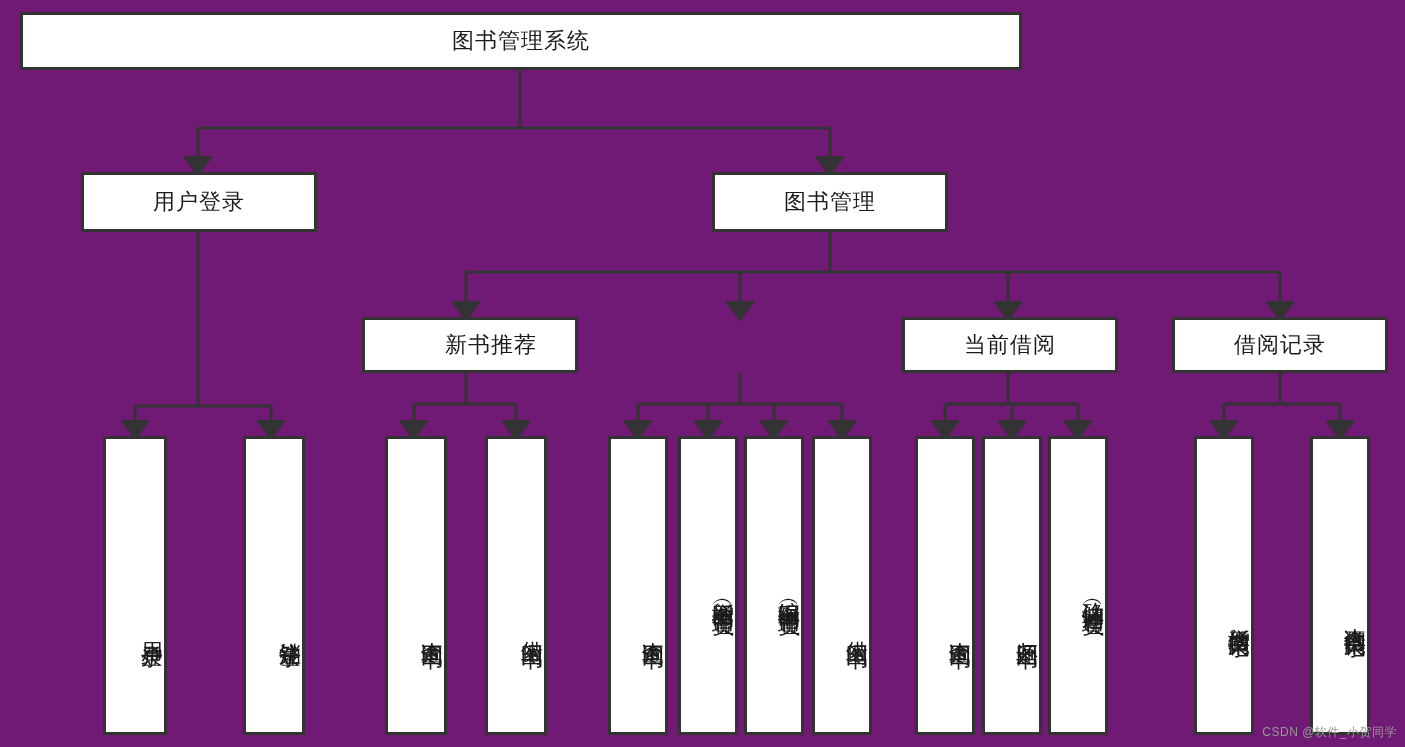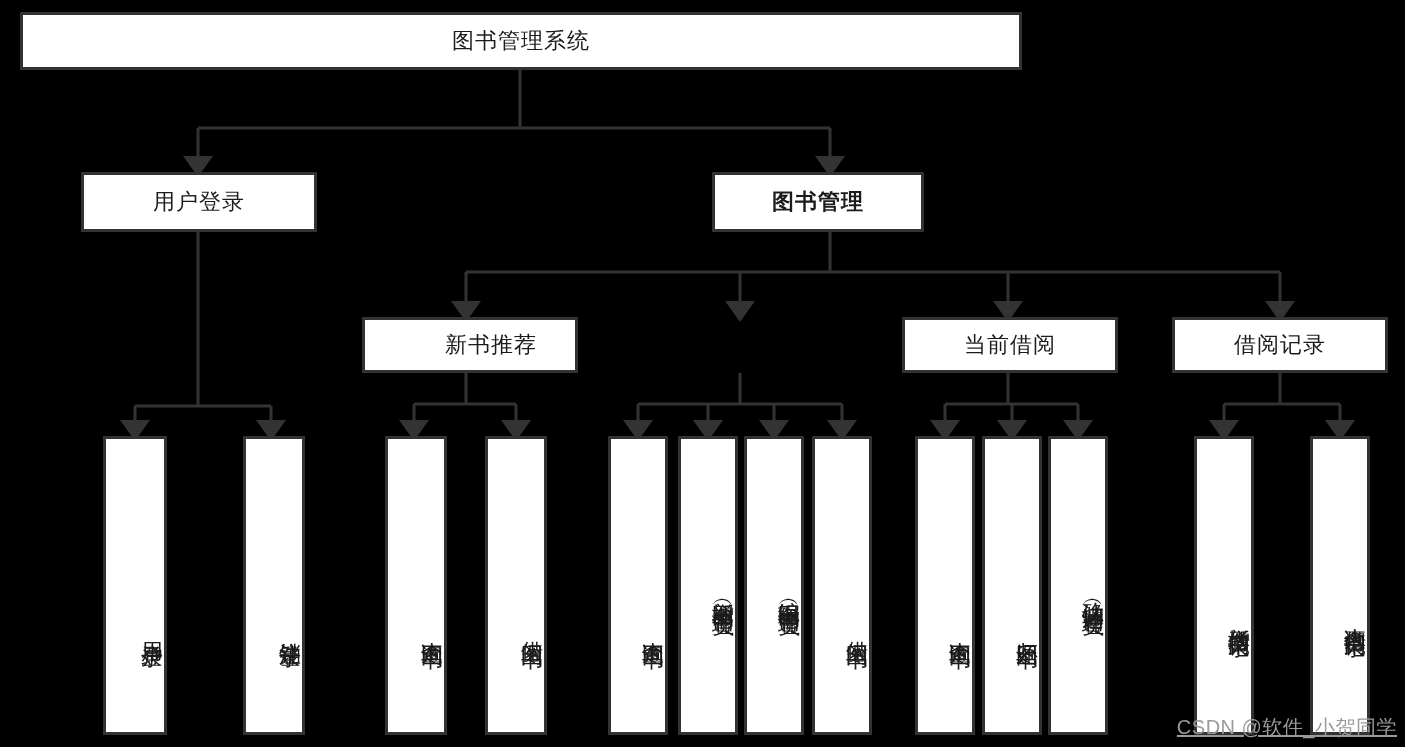--- a/index.html
+++ b/index.html
@@ -1,30 +1,30 @@
 <!DOCTYPE html>
 <html><head>
 <meta charset="utf-8">
 <style>
   html,body{margin:0;padding:0;background:#ffffff;}
   body{width:1405px;height:747px;overflow:hidden;
        font-family:"Liberation Sans","DejaVu Sans",sans-serif;}
-  #stage{position:relative;width:1405px;height:747px;background:#000000;}
+  #stage{position:relative;width:1405px;height:747px;background:#701a75;}
   svg#wires{position:absolute;left:0;top:0;width:1405px;height:747px;}
   .node{position:absolute;box-sizing:border-box;background:#ffffff;
         border:3px solid #333333;display:flex;align-items:center;
         justify-content:center;color:#1b1b1b;}
   .node.h{font-size:22px;letter-spacing:1px;}
   .node.v{writing-mode:vertical-rl;text-orientation:upright;
           font-size:22px;line-height:1.08;letter-spacing:2px;
           padding-top:14px;align-items:flex-start;justify-content:center;}
   .node.v.pad-mid{padding-top:60px;}
   .node.v.pad-low{padding-top:84px;}
-  .wm{position:absolute;right:8px;bottom:6px;font-size:20px;color:#9a9a9a;
-      letter-spacing:0.5px;white-space:nowrap;text-decoration:underline;}
+  .wm{position:absolute;right:8px;bottom:6px;font-size:12px;color:#9a9a9a;
+      letter-spacing:0.5px;white-space:nowrap;}
 </style>
 </head>
 <body>
 
 <div id="stage">
 
   <svg id="wires" viewBox="0 0 1405 747">
     <defs>
       <marker id="arrow" markerWidth="10" markerHeight="10" refX="3" refY="5" orient="auto" markerUnits="strokeWidth">
         <path d="M0,0 L0,10 L7,5 z" fill="#333333"></path>
@@ -70,21 +70,21 @@
       <path d="M1280,373 L1280,404"></path>
       <path d="M1224,404 L1340,404"></path>
       <path d="M1224,404 L1224,429" marker-end="url(#arrow)"></path>
       <path d="M1340,404 L1340,429" marker-end="url(#arrow)"></path>
     </g>
   </svg>
 
   <div class="node h" style="left:20px;top:12px;width:1002px;height:58px;">图书管理系统</div>
 
   <div class="node h" style="left:81px;top:172px;width:236px;height:60px;">用户登录</div>
-  <div class="node h" style="left:712px;top:172px;width:212px;height:60px;font-weight:bold;">图书管理</div>
+  <div class="node h" style="left:712px;top:172px;width:236px;height:60px;">图书管理</div>
 
   <div class="node h" style="left:362px;top:317px;width:216px;height:56px;padding-left:42px;">新书推荐</div>
   <div class="node h" style="left:902px;top:317px;width:216px;height:56px;">当前借阅</div>
   <div class="node h" style="left:1172px;top:317px;width:216px;height:56px;">借阅记录</div>
 
   <div class="node v pad-low" style="left:103px;top:436px;width:64px;height:299px;">用户登录</div>
   <div class="node v pad-low" style="left:243px;top:436px;width:62px;height:299px;">注销登录</div>
 
   <div class="node v pad-low" style="left:385px;top:436px;width:62px;height:299px;">查询图书</div>
   <div class="node v pad-low" style="left:485px;top:436px;width:62px;height:299px;">借阅图书</div>

